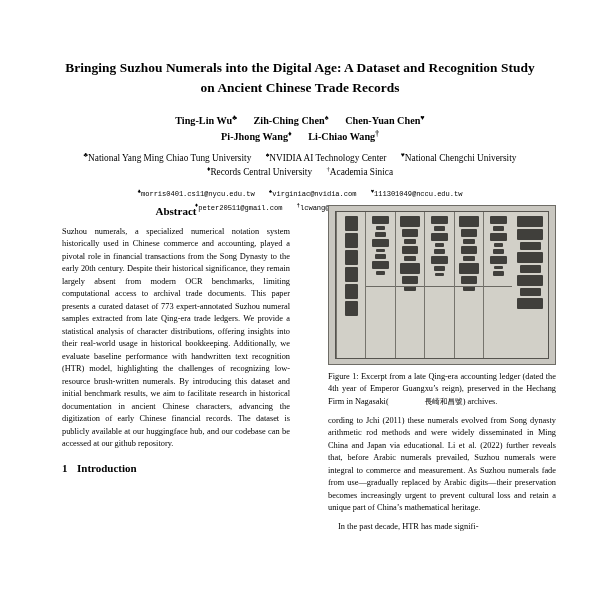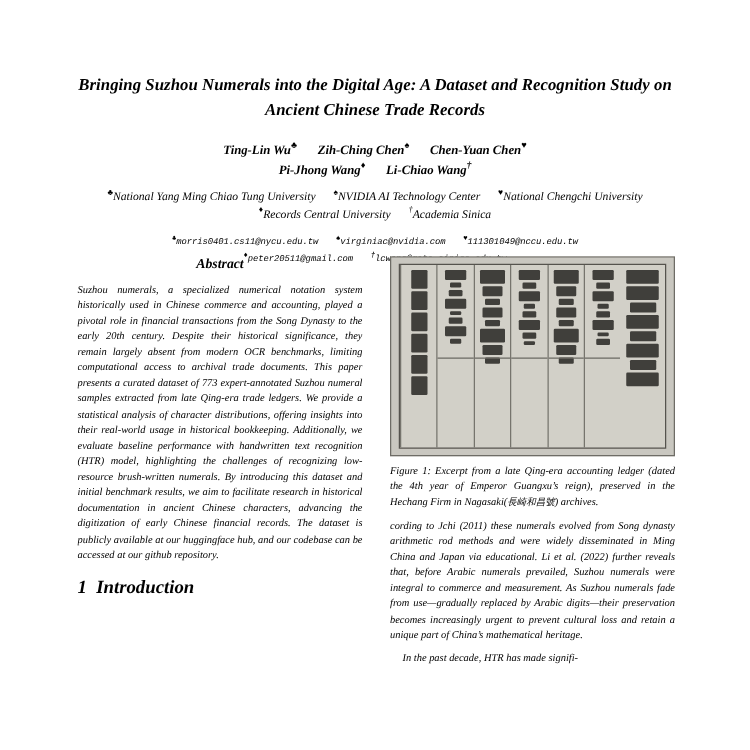--- a/index.html
+++ b/index.html
@@ -13,21 +13,20 @@
     overflow: hidden;
     font-family: "Liberation Serif", "DejaVu Serif", serif;
     color: #000000;
   }
   .page {
     position: relative;
     width: 600px;
     height: 600px;
     padding: 0;
     box-sizing: border-box;
-    font-style: italic;
   }
 
   
   .title-block {
     padding: 58px 62px 0 62px;
   }
   .paper-title {
     font-size: 13.4px;
     font-weight: bold;
     line-height: 1.52;
@@ -90,39 +89,39 @@
   .emails sup.mark { font-size: 5.8px; }
 
   
   .columns {
     position: absolute;
     top: 205px;
     left: 0;
     width: 600px;
     height: 395px;
     display: flex;
-    gap: 22px;
+    gap: 38px;
     padding: 0 62px;
     box-sizing: border-box;
   }
   .col {
     width: 228px;
     flex: 0 0 228px;
     overflow: hidden;
   }
 
   .section-heading-centered {
     text-align: center;
     font-weight: bold;
     font-size: 11px;
     margin: 0 0 9px 0;
   }
   .section-heading {
     font-weight: bold;
-    font-size: 15px;
+    font-size: 11px;
     margin: 12px 0 7px 0;
   }
   .section-heading .num {
     display: inline-block;
     min-width: 15px;
   }
 
   p.body {
     margin: 0 0 6px 0;
     font-size: 8.35px;
@@ -185,21 +184,21 @@
     height: 1px;
     background: #6b6963;
   }
   .figure-caption {
     font-size: 8.35px;
     line-height: 1.47;
     text-align: justify;
     margin: 6px 0 0 0;
   }
   .figure-caption .figlabel { font-weight: normal; }
-  .cjk { font-family: "DejaVu Sans", sans-serif; font-size: 7.6px; }
+  .cjk { font-family: "DejaVu Sans", sans-serif; font-size: 7.6px; margin-left: 36px; }
 </style>
 </head>
 <body>
 
 <div class="page">
 
   <div class="title-block">
     <h1 class="paper-title">Bringing Suzhou Numerals into the Digital Age: A Dataset and Recognition Study on Ancient Chinese Trade Records</h1>
 
     <div class="authors">

